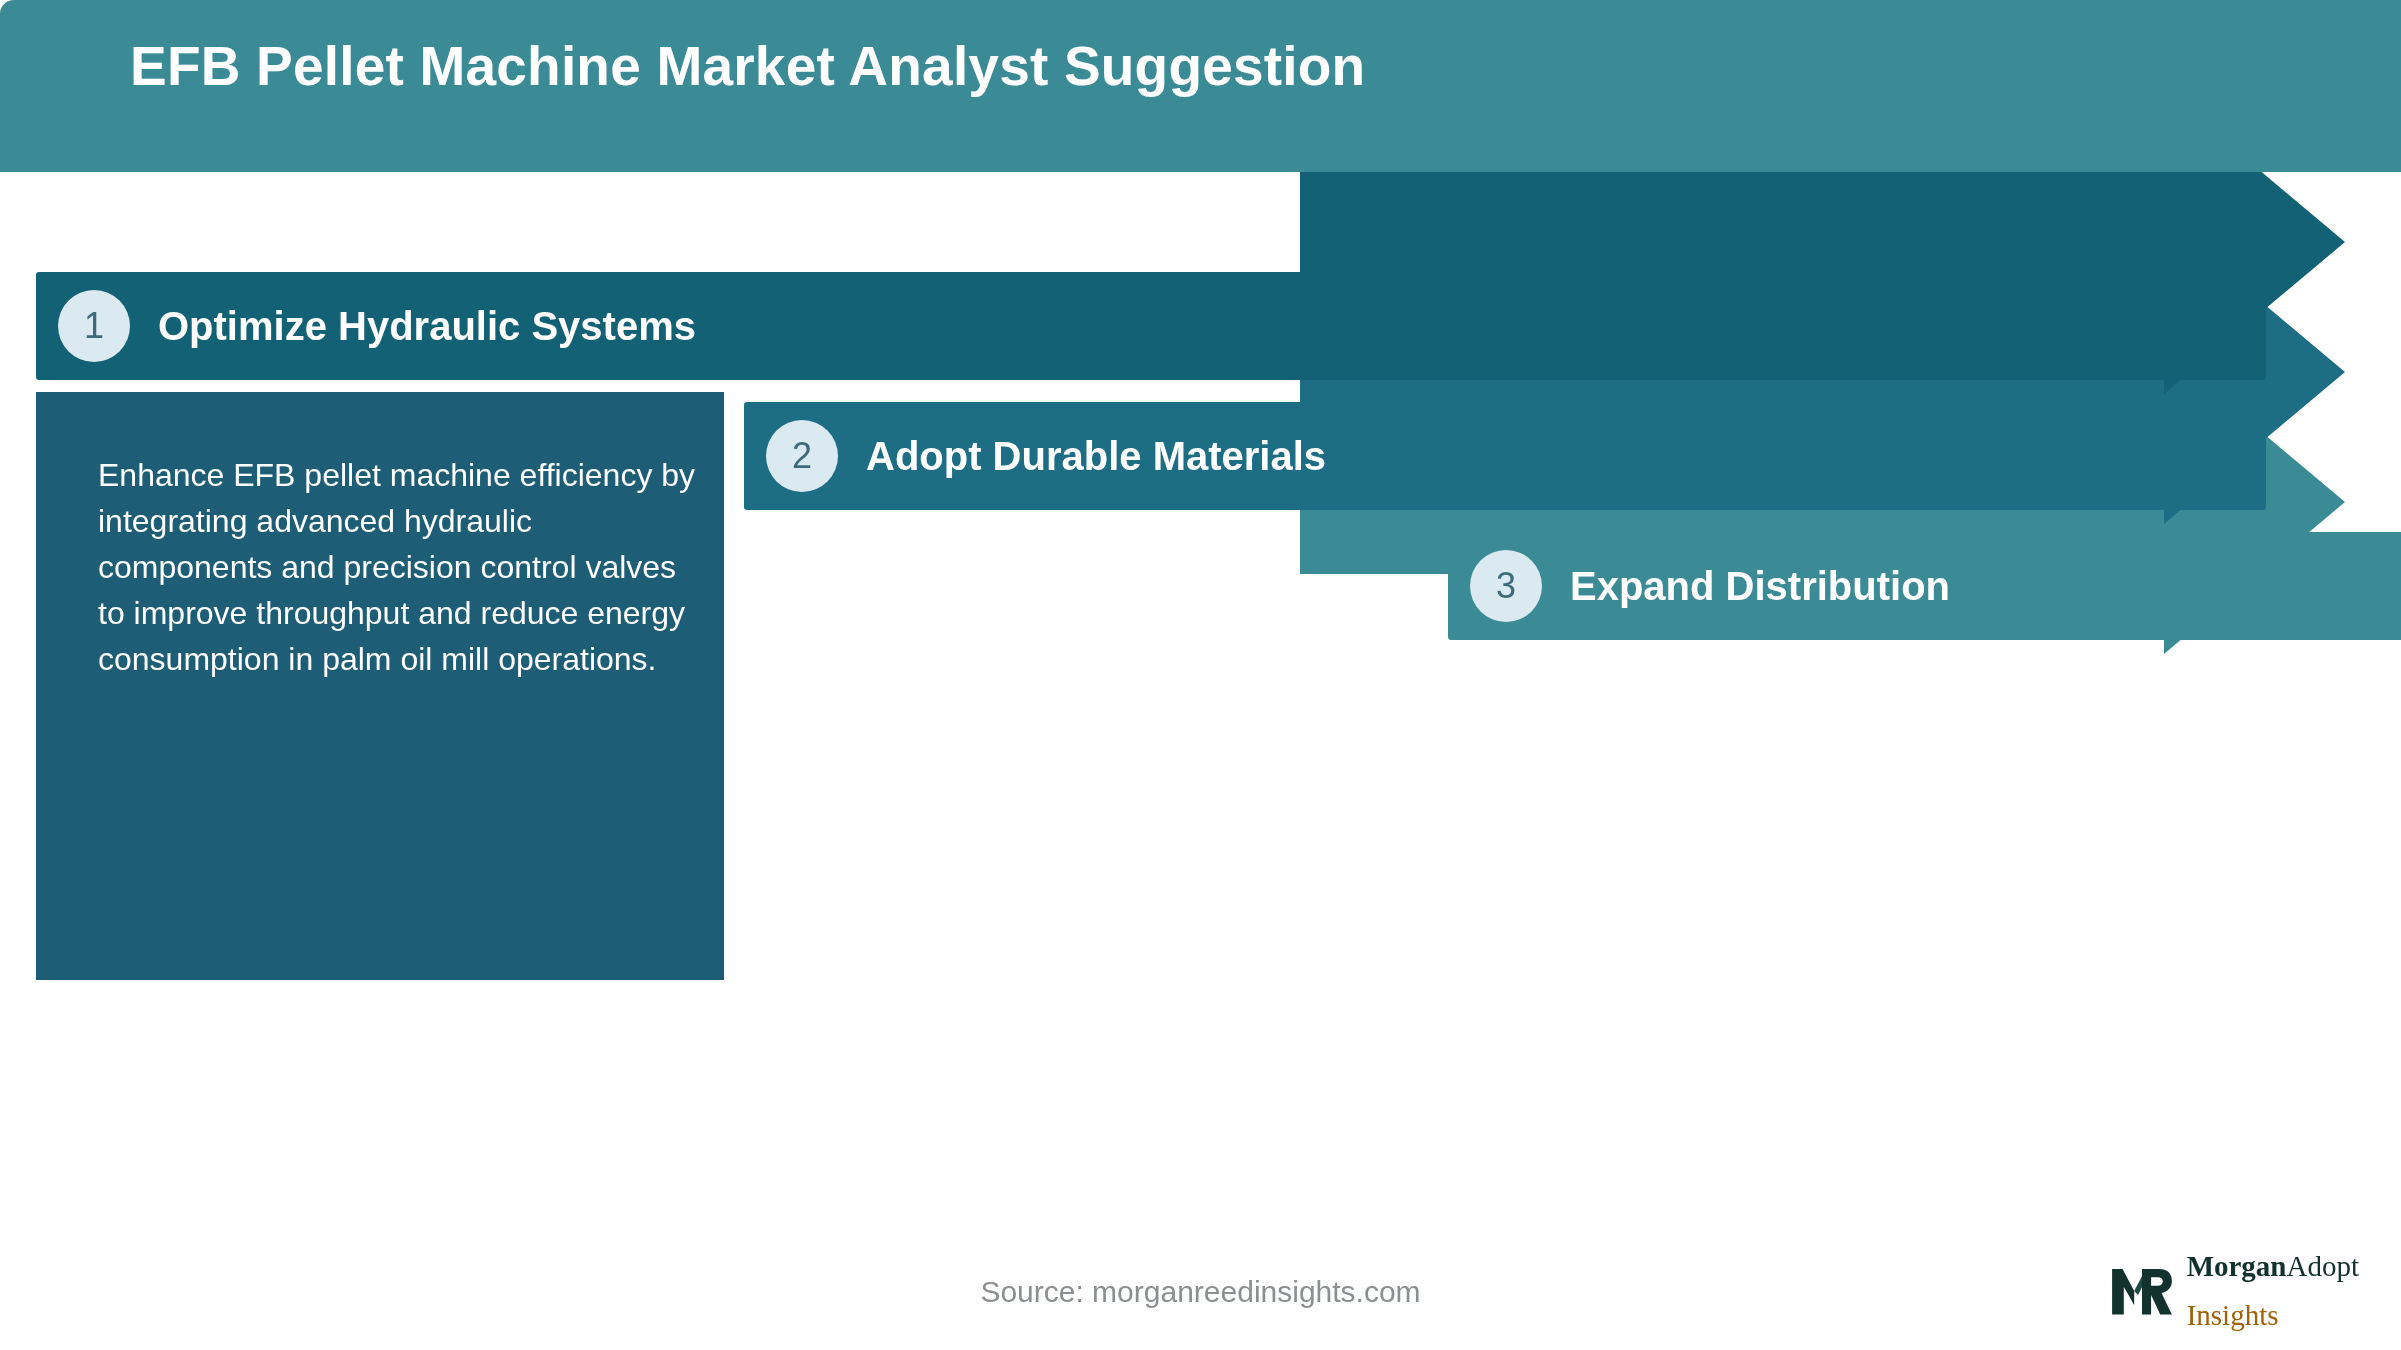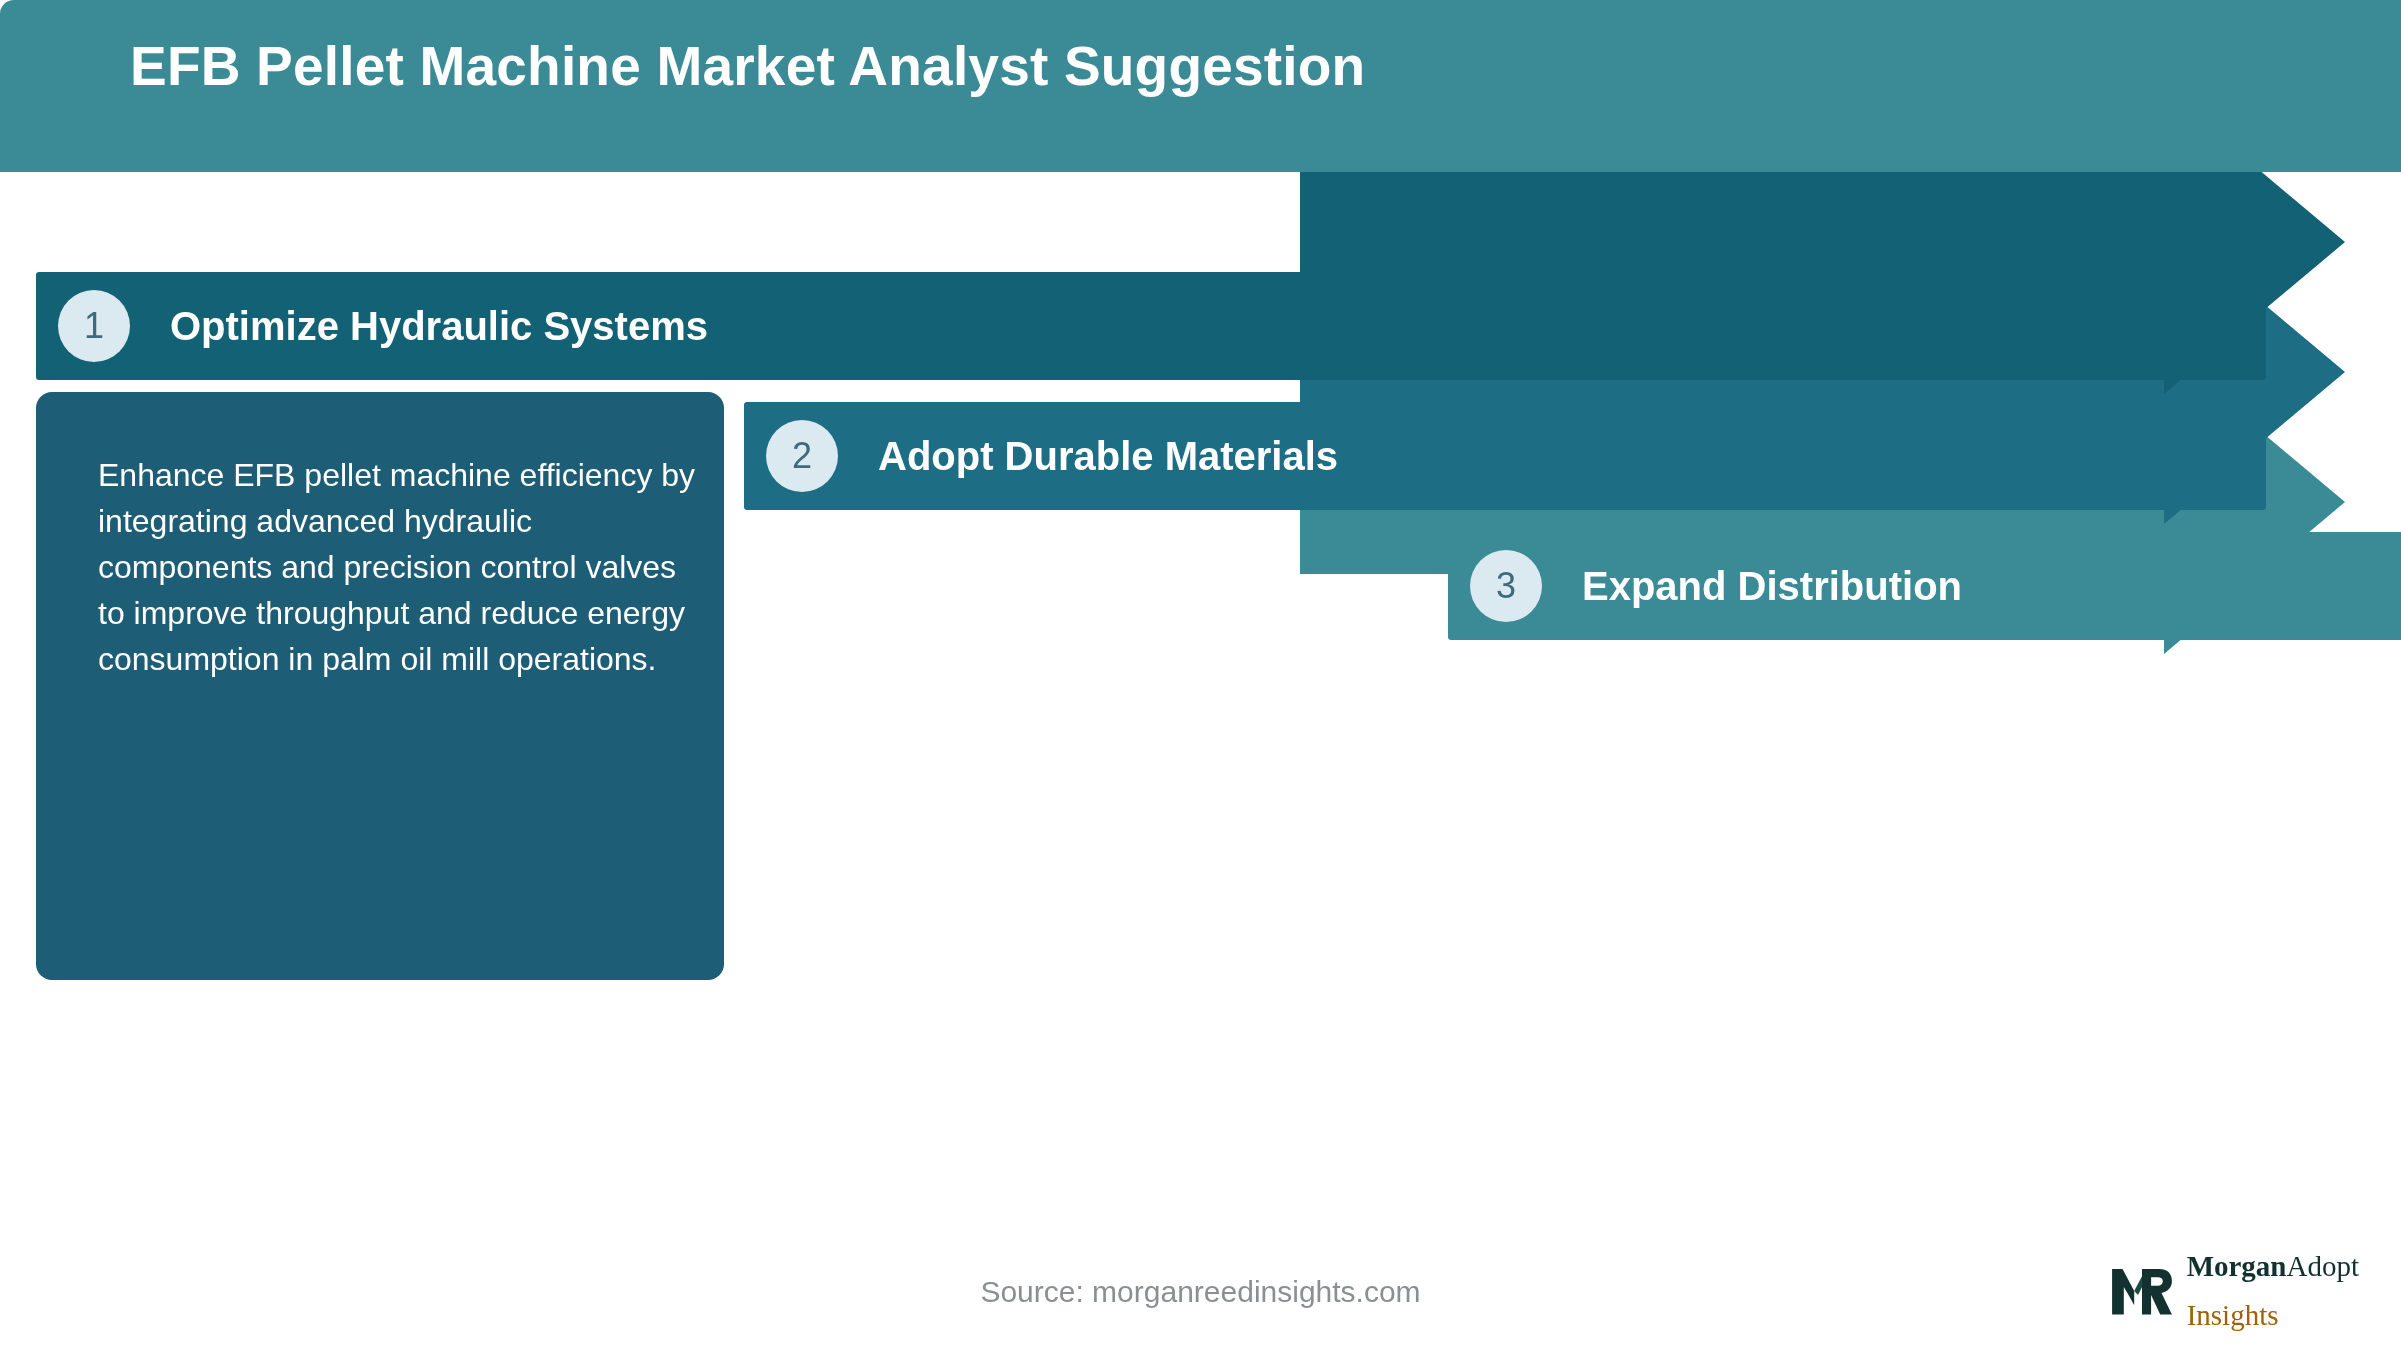--- a/index.html
+++ b/index.html
@@ -69,28 +69,27 @@
     font-size: 36px;
     font-weight: normal;
     color: #3c6b7a;
     flex: 0 0 auto;
     margin-left: 22px;
   }
   .step-title {
     font-size: 40px;
     font-weight: bold;
     color: #ffffff;
-    margin-left: 40px;
+    margin-left: 28px;
     white-space: nowrap;
     font-family: "Liberation Sans", sans-serif;
   }
   .step-body {
     position: absolute;
     box-sizing: border-box;
-    border-radius: 16px;
   }
   .step-text {
     position: absolute;
     font-size: 32px;
     line-height: 1.44;
     color: #ffffff;
     font-family: "Liberation Sans", sans-serif;
     font-weight: normal;
   }
 

